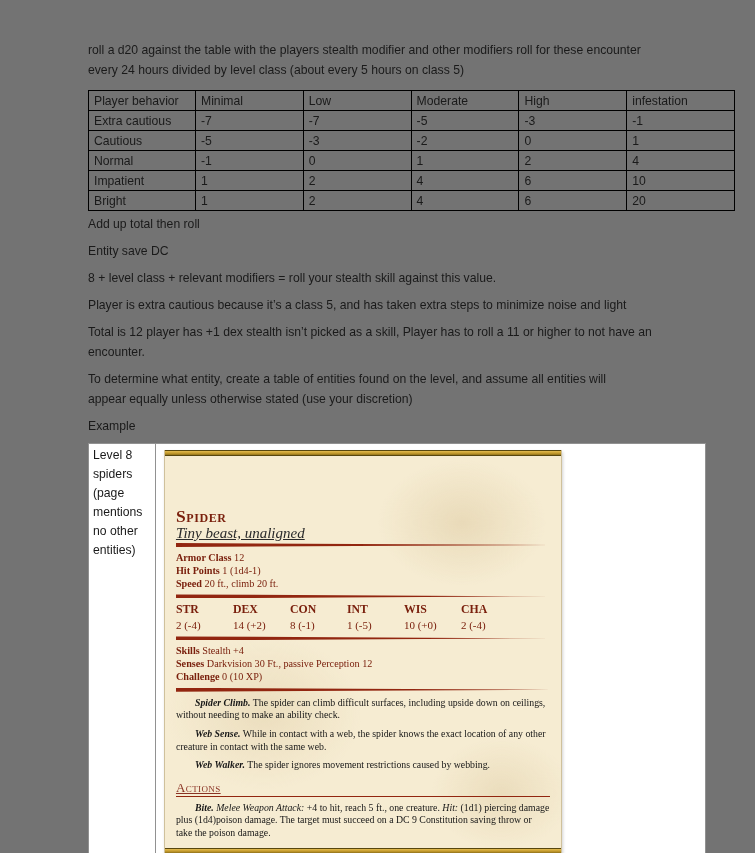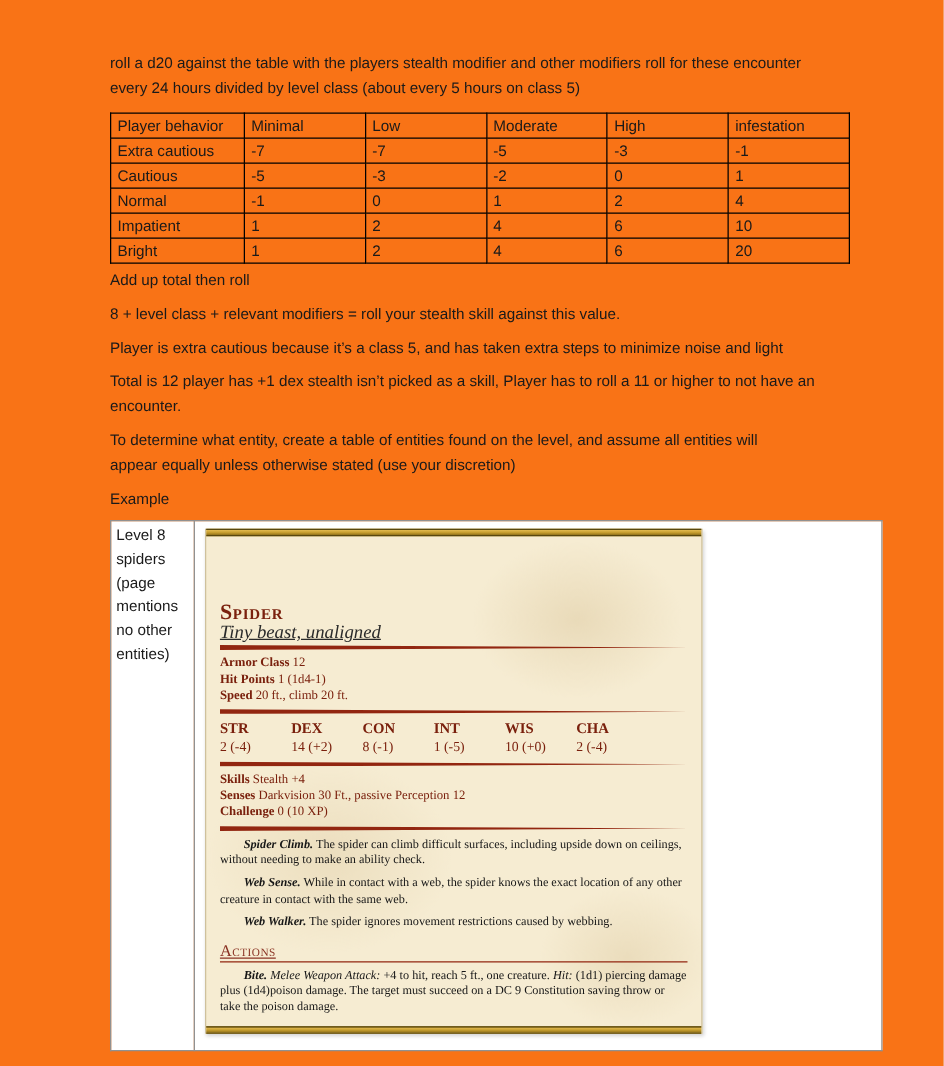--- a/index.html
+++ b/index.html
@@ -1,27 +1,27 @@
 <!DOCTYPE html>
 <html><head>
 <meta charset="utf-8">
 <style>
   * { margin:0; padding:0; box-sizing:border-box; }
   html,body { background:#e9e9e9; }
   .page {
-    position:relative; width:755px; height:853px; background:#f97316;
+    position:relative; width:755px; height:853px; background:#737373;
     font-family:"Liberation Sans", sans-serif; color:#1a1a1a; overflow:hidden;
     margin:0 auto;
   }
   .content { position:absolute; left:88px; top:40px; width:647px; }
   .para { font-size:12.2px; line-height:20px; margin:0 0 7px 0; white-space:pre-line; }
   .para.intro { margin-bottom:10px; }
 
   
-  table.enc { border-collapse:collapse; width:592px; table-layout:fixed; margin:0 0 3px 0; }
+  table.enc { border-collapse:collapse; width:647px; table-layout:fixed; margin:0 0 3px 0; }
   table.enc th, table.enc td {
     border:1px solid #000; font-size:12.2px; font-weight:normal; text-align:left;
     padding:1px 5px; height:20px; vertical-align:middle;
   }
   table.enc col.c0 { width:107px; }
 
   
   table.ex { border-collapse:collapse; width:618px; margin-top:4px; }
   table.ex td { border:1px solid #919191; vertical-align:top; }
   td.entity-cell { width:67px; padding:2px 4px; font-size:12.2px; line-height:19px; background:#fff; }
@@ -125,20 +125,21 @@
           <td>1</td>
           <td>2</td>
           <td>4</td>
           <td>6</td>
           <td>20</td>
         </tr>
       </tbody>
     </table>
 
     <p class="para">Add up total then roll</p>
+    <p class="para">Entity save DC</p>
     <p class="para">8 + level class + relevant modifiers = roll your stealth skill against this value.</p>
     <p class="para">Player is extra cautious because it’s a class 5, and has taken extra steps to minimize noise and light</p>
     <p class="para">Total is 12 player has +1 dex stealth isn’t picked as a skill, Player has to roll a 11 or higher to not have an
 encounter.</p>
     <p class="para">To determine what entity, create a table of entities found on the level, and assume all entities will
 appear equally unless otherwise stated (use your discretion)</p>
     <p class="para">Example</p>
 
     <table class="ex">
       <tbody>

